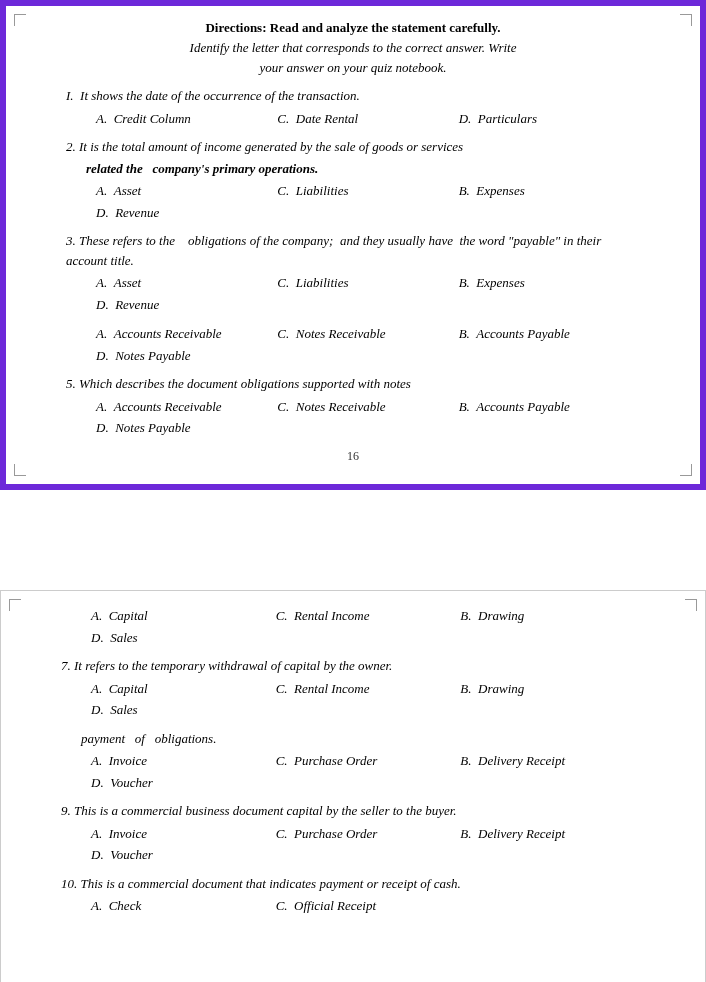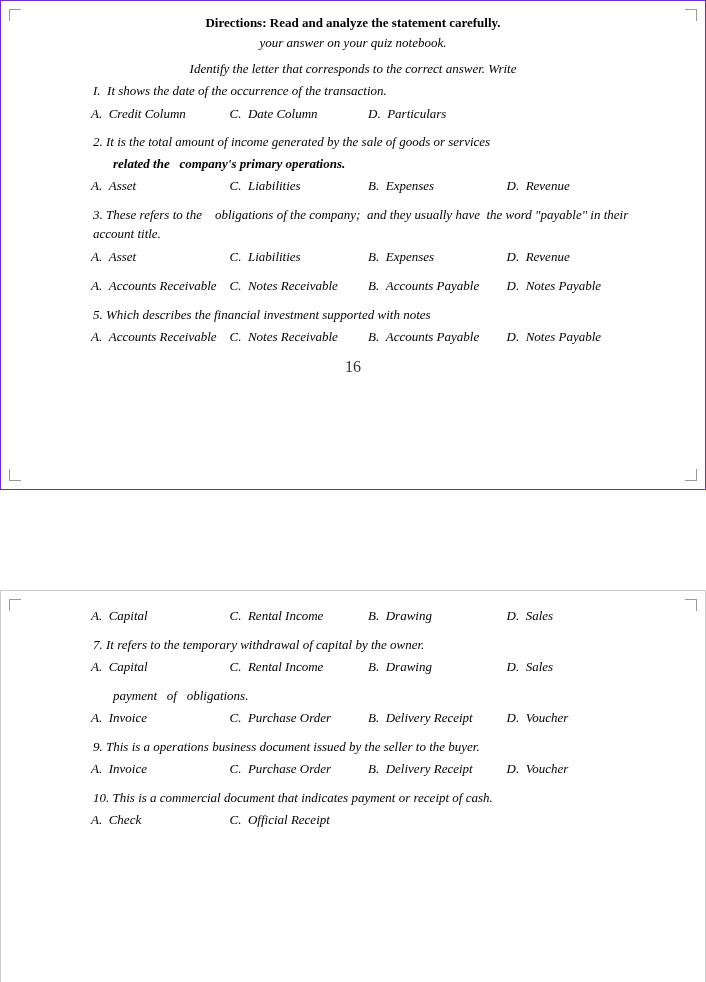--- a/index.html
+++ b/index.html
@@ -11,21 +11,21 @@
       width: 706px;
     }
     .page {
       width: 706px;
       min-height: 982px;
       padding: 0;
       position: relative;
     }
     .page-top {
       padding: 14px 60px 20px 60px;
-      border: 1px solid #6d28d9;
+      border: 6px solid #6d28d9;
       margin: 0;
       position: relative;
       min-height: 490px;
     }
     .page-bottom {
       padding: 14px 60px 20px 60px;
       border: 1px solid #ccc;
       margin-top: 50px;
       position: relative;
       min-height: 430px;
@@ -40,34 +40,33 @@
       font-style: italic;
     }
     .directions-line .bold { font-weight: bold; font-style: normal; }
     .question-block {
       margin-bottom: 8px;
       line-height: 1.5;
     }
     .question-text {
       font-style: italic;
       margin-bottom: 2px;
-      margin-left: 32px;
     }
     .choices {
       display: grid;
-      grid-template-columns: 1fr 1fr 1fr 1fr;
+      grid-template-columns: 1fr 1fr 1fr;
       margin-left: 30px;
       font-style: italic;
     }
     .choice {
       padding: 1px 0;
     }
     .page-num {
       text-align: center;
-      font-size: 16px;
+      font-size: 12px;
       margin-top: 10px;
       color: #333;
     }
     .separator {
       height: 50px;
       background: #fff;
     }
   </style>
 </head>
 <body>
@@ -76,34 +75,34 @@
 
   <div class="page-top">
     <div class="corner-tl"></div>
     <div class="corner-tr"></div>
     <div class="corner-bl"></div>
     <div class="corner-br"></div>
 
     <div class="directions-line">
       <span class="bold">Directions:  Read and analyze the statement carefully.</span>
     </div>
+    <div class="directions-line">
+      <span>Identify the letter that corresponds to the correct answer.  Write</span>
+    </div>
     <div class="directions-line" style="margin-bottom:10px;">
       <span>your    answer on your quiz notebook.</span>
     </div>
-    <div class="directions-line">
-      <span>Identify the letter that corresponds to the correct answer.  Write</span>
-    </div>
 
     <div class="question-block">
       <div class="question-text">
         <span>I.</span>&nbsp;&nbsp;<span>It shows the date of the occurrence of the transaction.</span>
       </div>
       <div class="choices">
         <div class="choice"><span>A.</span>&nbsp;&nbsp;<span>Credit Column</span></div>
-        <div class="choice"><span>C.</span>&nbsp;&nbsp;<span>Date Column</span></div>
+        <div class="choice"><span>C.</span>&nbsp;&nbsp;<span>Date Rental</span></div>
         <div class="choice"><span>D.</span>&nbsp;&nbsp;<span>Particulars</span></div>
       </div>
     </div>
 
     <div class="question-block">
       <div class="question-text">
         <span>2.</span> It is the total amount of income generated by the sale of goods or services
       </div>
       <div class="question-text" style="padding-left:20px;font-weight:bold;">
         related the &nbsp;&nbsp;company's primary operations.
@@ -132,21 +131,21 @@
       <div class="choices">
         <div class="choice"><span>A.</span>&nbsp;&nbsp;<span>Accounts Receivable</span></div>
         <div class="choice"><span>C.</span>&nbsp;&nbsp;<span>Notes Receivable</span></div>
         <div class="choice"><span>B.</span>&nbsp;&nbsp;<span>Accounts Payable</span></div>
         <div class="choice"><span>D.</span>&nbsp;&nbsp;<span>Notes Payable</span></div>
       </div>
     </div>
 
     <div class="question-block">
       <div class="question-text">
-        <span>5.</span> <span>Which describes the financial investment supported with notes</span>
+        <span>5.</span> <span>Which describes the document obligations supported with notes</span>
       </div>
       <div class="choices">
         <div class="choice"><span>A.</span>&nbsp;&nbsp;<span>Accounts Receivable</span></div>
         <div class="choice"><span>C.</span>&nbsp;&nbsp;<span>Notes Receivable</span></div>
         <div class="choice"><span>B.</span>&nbsp;&nbsp;<span>Accounts Payable</span></div>
         <div class="choice"><span>D.</span>&nbsp;&nbsp;<span>Notes Payable</span></div>
       </div>
     </div>
 
 
@@ -187,21 +186,21 @@
       <div class="choices">
         <div class="choice"><span>A.</span>&nbsp;&nbsp;<span>Invoice</span></div>
         <div class="choice"><span>C.</span>&nbsp;&nbsp;<span>Purchase Order</span></div>
         <div class="choice"><span>B.</span>&nbsp;&nbsp;<span>Delivery Receipt</span></div>
         <div class="choice"><span>D.</span>&nbsp;&nbsp;<span>Voucher</span></div>
       </div>
     </div>
 
     <div class="question-block">
       <div class="question-text">
-        <span>9.</span> <span>This is a operations business document issued by the seller to the buyer.</span>
+        <span>9.</span> <span>This is a commercial business document capital by the seller to the buyer.</span>
       </div>
       <div class="choices">
         <div class="choice"><span>A.</span>&nbsp;&nbsp;<span>Invoice</span></div>
         <div class="choice"><span>C.</span>&nbsp;&nbsp;<span>Purchase Order</span></div>
         <div class="choice"><span>B.</span>&nbsp;&nbsp;<span>Delivery Receipt</span></div>
         <div class="choice"><span>D.</span>&nbsp;&nbsp;<span>Voucher</span></div>
       </div>
     </div>
 
     <div class="question-block">

